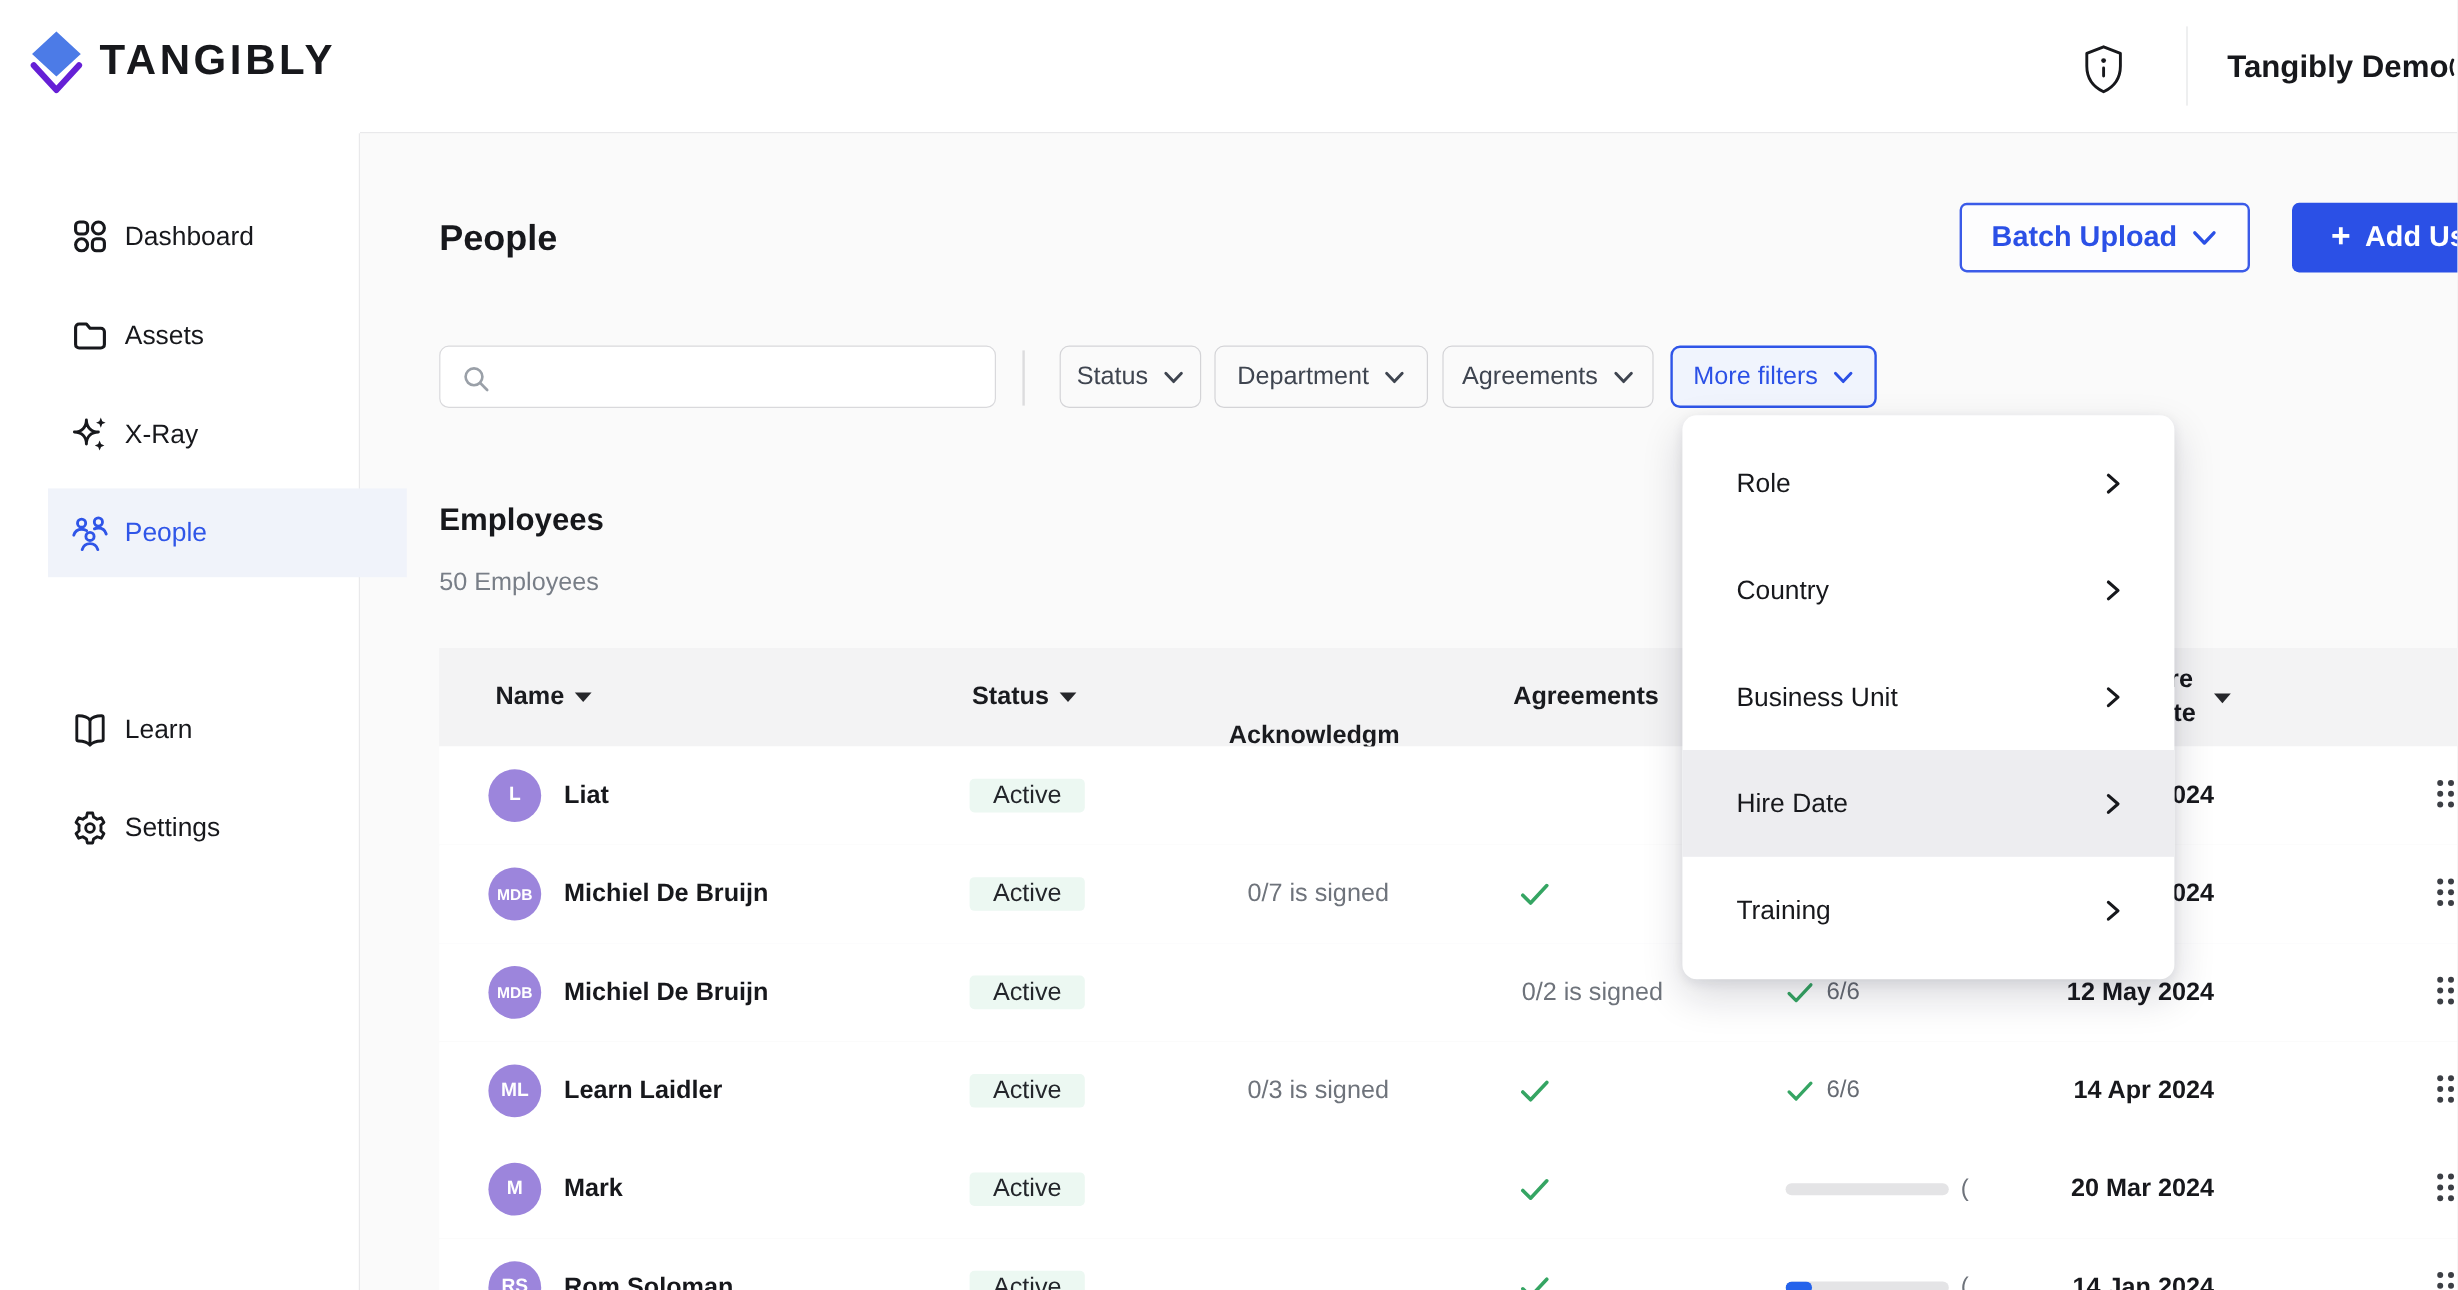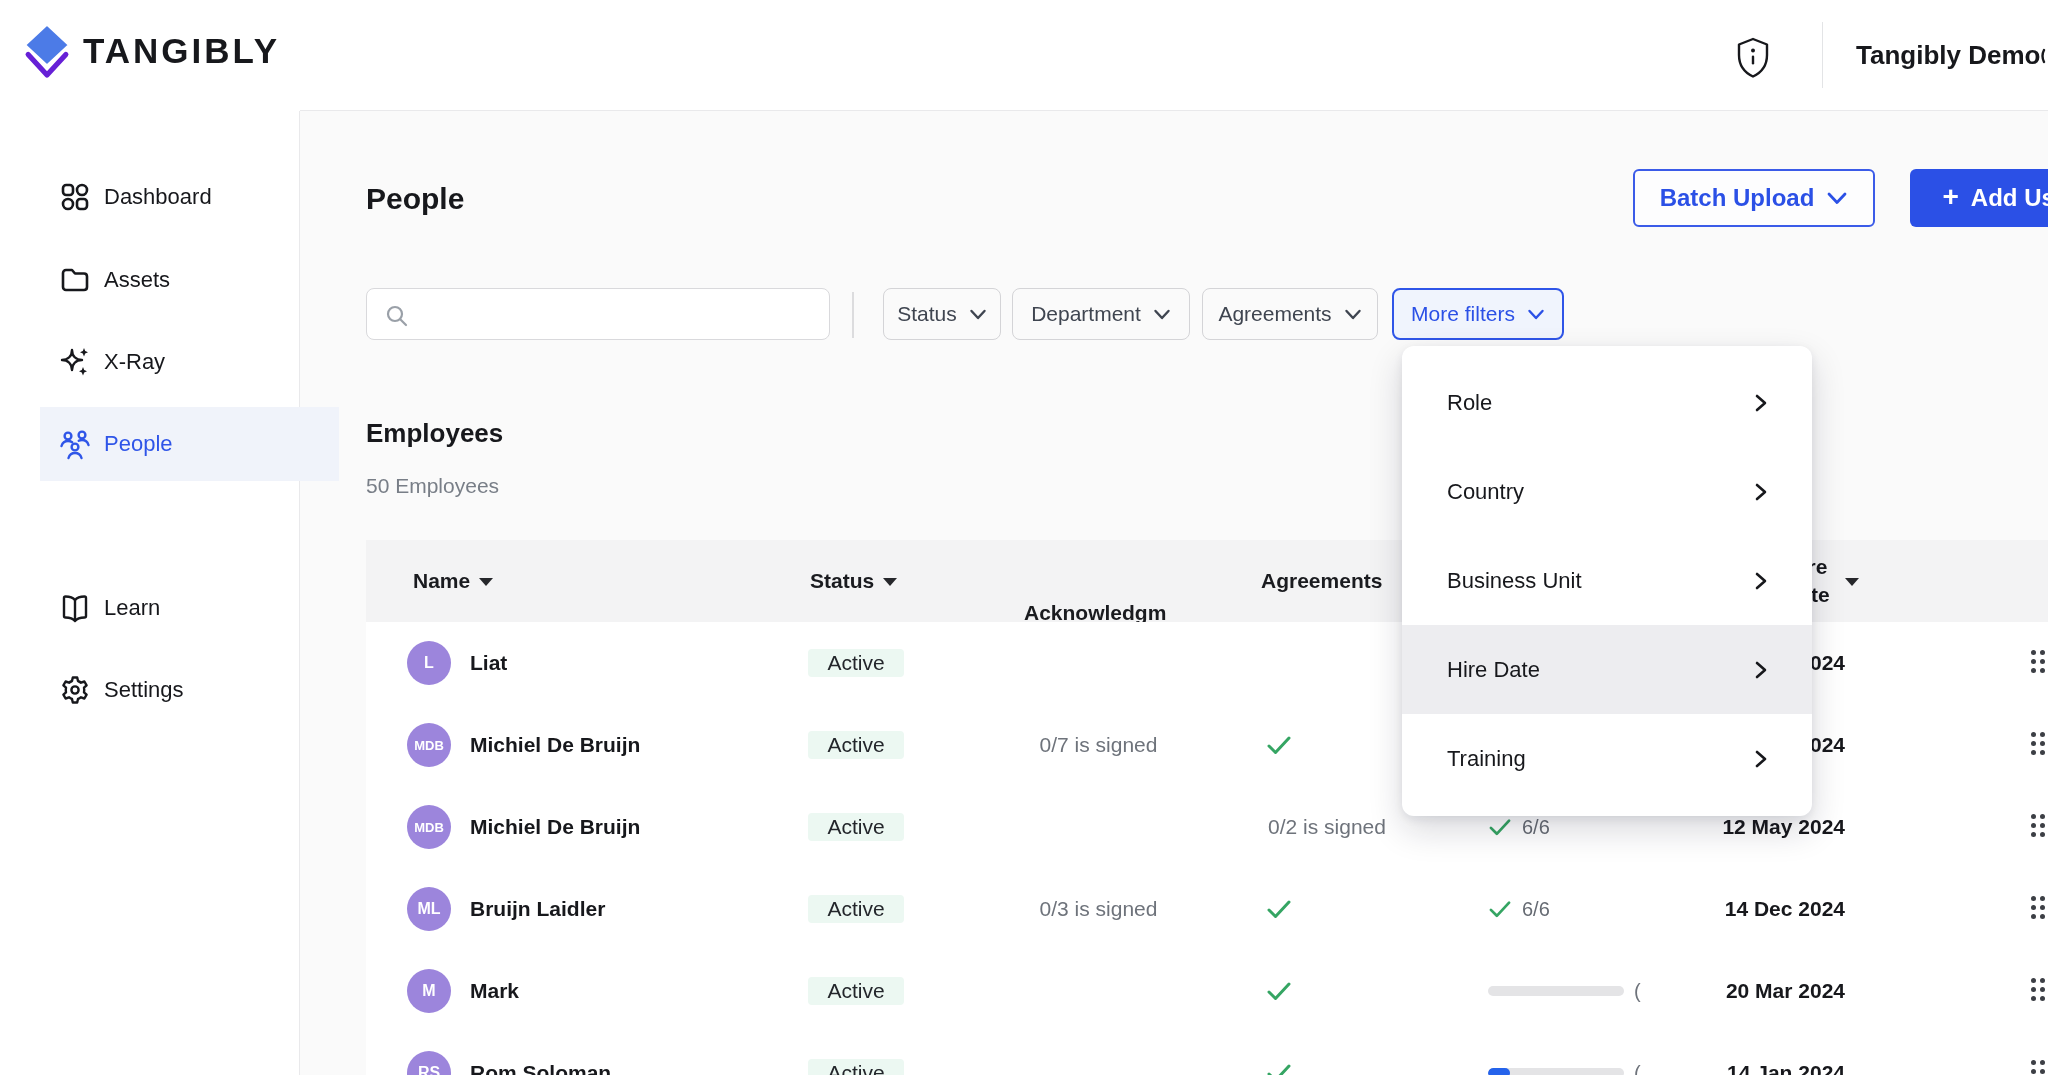--- a/index.html
+++ b/index.html
@@ -326,35 +326,35 @@
           <span class="kcol">
             <i class="kdot"></i>
             <i class="kdot"></i>
             <i class="kdot"></i>
           </span>
         </span>
     </div>
 
     <div class="row" style="top:328px">
       <span class="cellmid avatar">ML</span>
-      <span class="cellmid r-name">Bruijn Laidler</span>
+      <span class="cellmid r-name">Learn Laidler</span>
       <span class="cellmid pill">Active</span>
       <span class="cellmid r-ack">0/3 is signed</span>
       <span class="cellmid agr-check">
           <svg width="26" height="22" viewBox="0 0 26 22">
             <polyline points="3,12 9.5,18.5 23,4" fill="none" stroke="#35a563" stroke-width="3" stroke-linecap="round" stroke-linejoin="round"></polyline>
           </svg>
         </span>
       <span class="cellmid tr-check">
           <svg width="24" height="20" viewBox="0 0 26 22">
             <polyline points="3,12 9.5,18.5 23,4" fill="none" stroke="#35a563" stroke-width="3" stroke-linecap="round" stroke-linejoin="round"></polyline>
           </svg>
         </span>
       <span class="cellmid r-t66">6/6</span>
-      <span class="cellmid r-date">14 Dec 2024</span>
+      <span class="cellmid r-date">14 Apr 2024</span>
       <span class="cellmid kebab">
           <span class="kcol">
             <i class="kdot"></i>
             <i class="kdot"></i>
             <i class="kdot"></i>
           </span>
           <span class="kcol">
             <i class="kdot"></i>
             <i class="kdot"></i>
             <i class="kdot"></i>

